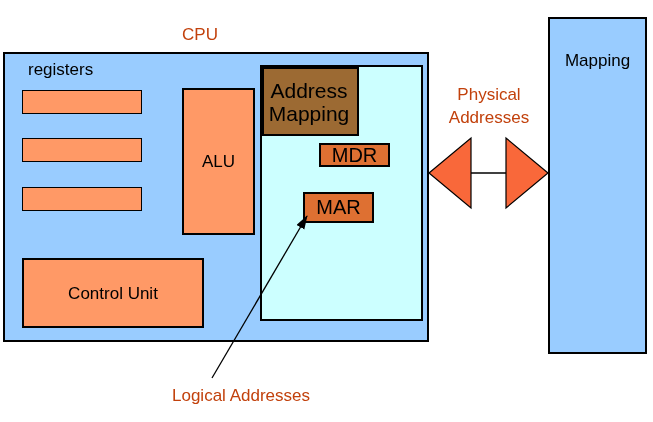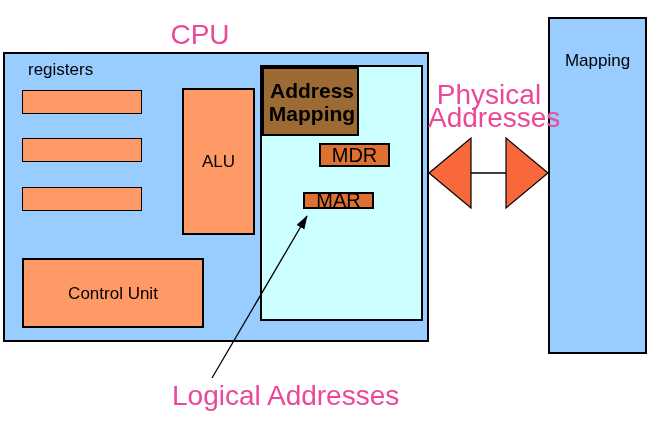--- a/index.html
+++ b/index.html
@@ -8,34 +8,34 @@
     --component-orange:#FF9966;
     --register-box-orange:#DE7032;
     --address-mapping-brown:#9C6A33;
     --bus-arrow-orange:#F9683A;
     --line-black:#000000;
   }
   *{margin:0;padding:0;box-sizing:border-box;}
   html,body{background:#ffffff;}
   body{font-family:"Liberation Sans", sans-serif;color:#000;}
   .stage{position:relative;width:653px;height:422px;background:#fff;overflow:hidden;}
-  .lbl{position:absolute;font-size:28px;line-height:23px;color:#ec4899;white-space:nowrap;}
+  .lbl{position:absolute;font-size:17px;line-height:23px;color:#c2410c;white-space:nowrap;}
   .box{position:absolute;border:2px solid var(--line-black);}
   .cpu-box{left:3px;top:52px;width:426px;height:290px;background:var(--container-blue);}
   .registers-label{left:23px;top:4px;}
   .reg-bar{position:absolute;left:17px;width:120px;height:24px;background:var(--component-orange);border:1px solid var(--line-black);}
   .reg-bar.b1{top:36px;} .reg-bar.b2{top:84px;} .reg-bar.b3{top:133px;}
   .alu-box{left:160px;top:34px;width:73px;height:147px;background:var(--component-orange);display:flex;align-items:center;justify-content:center;margin-left:17px;}
   .cu-box{left:17px;top:204px;width:182px;height:70px;background:var(--component-orange);display:flex;align-items:center;justify-content:center;}
   .mmu-box{left:255px;top:11px;width:163px;height:256px;background:var(--mmu-cyan);}
   .mmu-label{left:0;right:0;top:22px;text-align:center;white-space:nowrap;}
   .io-box{position:absolute;left:41px;width:71px;background:var(--register-box-orange);border:2px solid var(--line-black);display:flex;align-items:center;justify-content:center;font-size:20px;}
   .mdr-box{top:76px;height:24px;margin-left:16px;}
-  .mar-box{top:125px;height:17px;}
-  .am-box{left:30px;top:173px;width:97px;height:69px;background:var(--address-mapping-brown);border:2px solid var(--line-black);display:flex;align-items:center;justify-content:flex-end;text-align:center;font-weight:bold;}
+  .mar-box{top:125px;height:31px;}
+  .am-box{left:30px;top:173px;width:97px;height:69px;background:var(--address-mapping-brown);border:2px solid var(--line-black);display:flex;align-items:center;justify-content:flex-start;text-align:center;}
   .am-box span{font-size:21px;line-height:23px;white-space:normal;display:block;width:90px;}
   .memory-box{left:548px;top:17px;width:99px;height:337px;background:var(--container-blue);}
   .memory-label{left:0;right:0;top:30px;text-align:center;}
   .cpu-label{left:160px;top:23px;width:80px;text-align:center;}
   .physical-label{left:428px;top:83px;width:122px;text-align:center;white-space:normal;}
   .logical-label{left:172px;top:384px;}
   svg.overlay{position:absolute;left:0;top:0;width:653px;height:422px;pointer-events:none;}
   .in-box-label{position:absolute;font-size:17px;line-height:23px;white-space:nowrap;}
 </style>
 </head>

